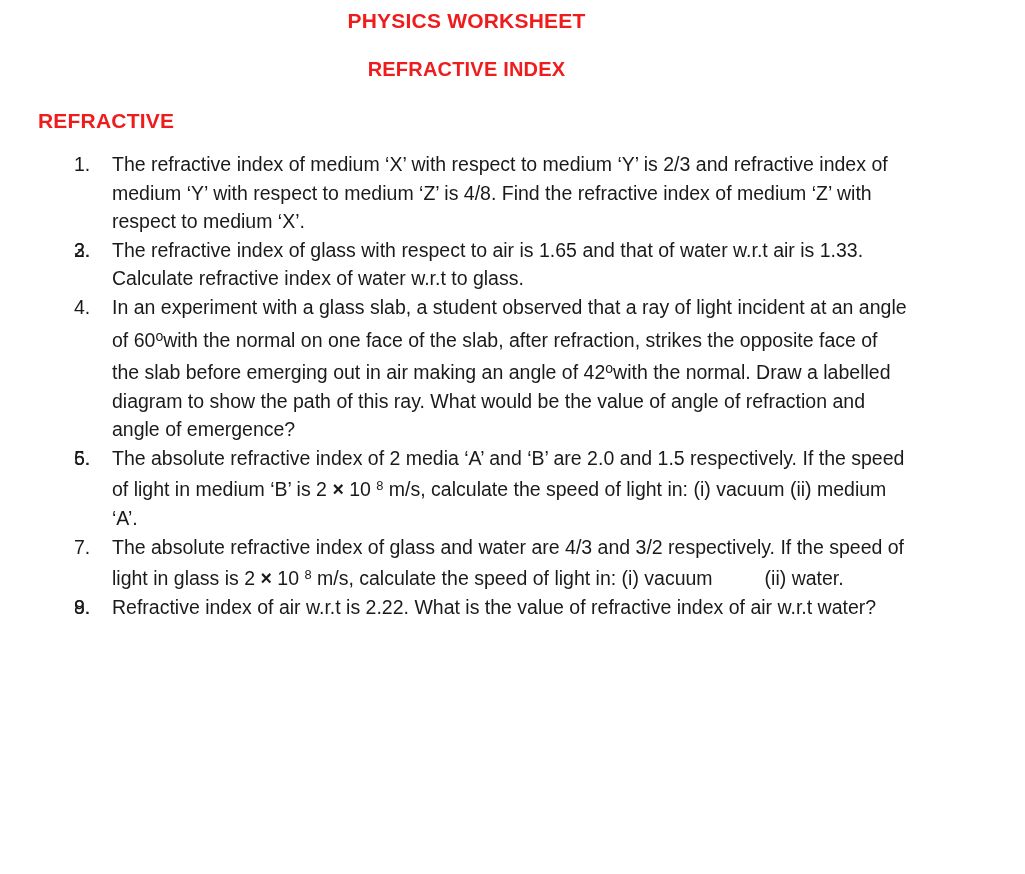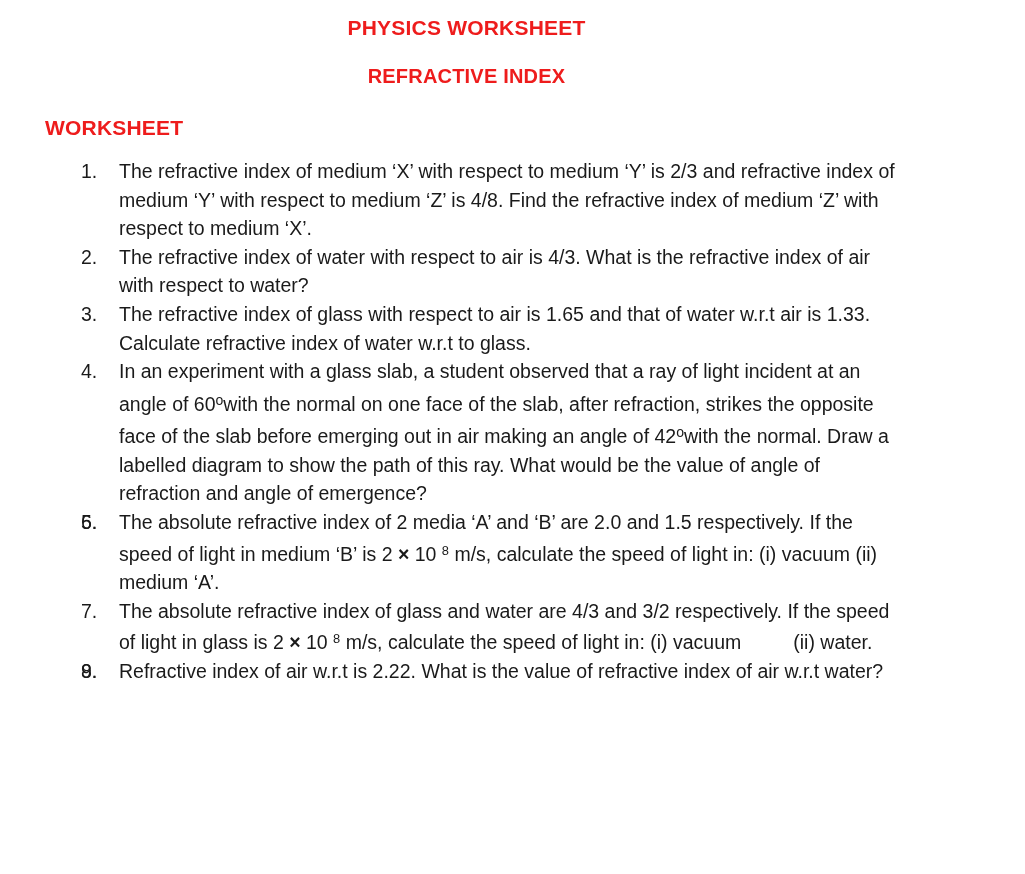--- a/index.html
+++ b/index.html
@@ -14,21 +14,21 @@
     font-family: "Liberation Sans", sans-serif;
     color: #1a1a1a;
     overflow: hidden;
     position: relative;
   }
 
   .page {
     width: 933px;
     height: 874px;
     box-sizing: border-box;
-    padding: 7px;
+    padding: 0;
     position: relative;
   }
 
   
   .doc-title {
     text-align: center;
     color: #ee1c1c;
     font-weight: bold;
     font-size: 21px;
     letter-spacing: 0.2px;
@@ -110,32 +110,31 @@
 </style>
 </head>
 <body>
 
 <div class="page">
 
   <h1 class="doc-title">PHYSICS WORKSHEET</h1>
 
   <h2 class="doc-subtitle">REFRACTIVE INDEX</h2>
 
-  <h3 class="section-heading">WORKSHEET</h3>
+  <h3 class="section-heading">REFRACTIVE</h3>
 
   <ol class="numerals-list">
 
     <li>
       <span class="num">1.</span>
       <span class="body">The refractive index of medium ‘X’ with respect to medium ‘Y’ is 2/3 and refractive index of medium ‘Y’ with respect to medium ‘Z’ is 4/8. Find the refractive index of medium ‘Z’ with respect to medium ‘X’.</span>
     </li>
 
     <li>
       <span class="num">2.</span>
-      <span class="body">The refractive index of water with respect to air is 4/3. What is the refractive index of air with respect to water?</span>
     </li>
 
     <li>
       <span class="num">3.</span>
       <span class="body">The refractive index of glass with respect to air is 1.65 and that of water w.r.t air is 1.33. Calculate refractive index of water w.r.t to glass.</span>
     </li>
 
     <li>
       <span class="num">4.</span>
       <span class="body">In an experiment with a glass slab, a student observed that a ray of light incident at an angle of 60<span class="deg">o</span>with the normal on one face of the slab, after refraction, strikes the opposite face of the slab before emerging out in air making an angle of 42<span class="deg">o</span>with the normal. Draw a labelled diagram to show the path of this ray. What would be the value of angle of refraction and angle of emergence?</span>

